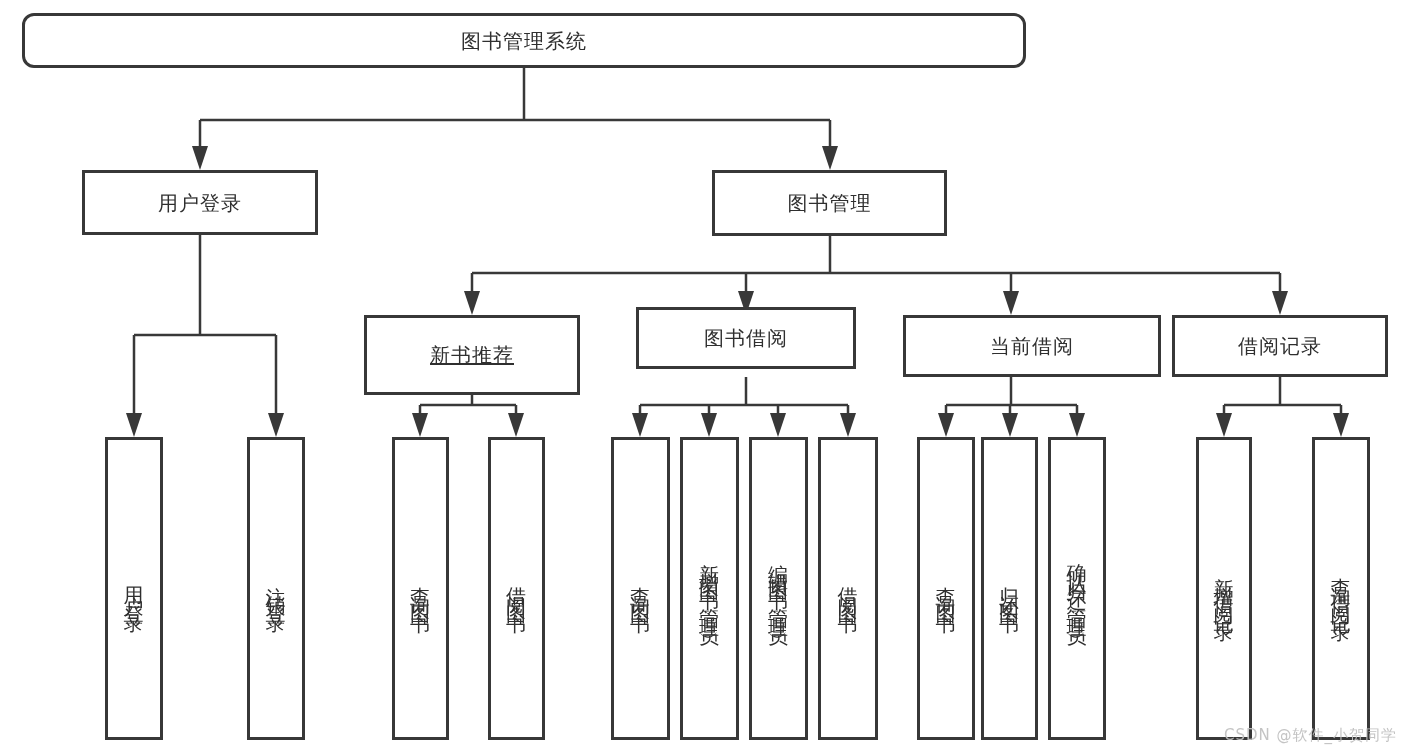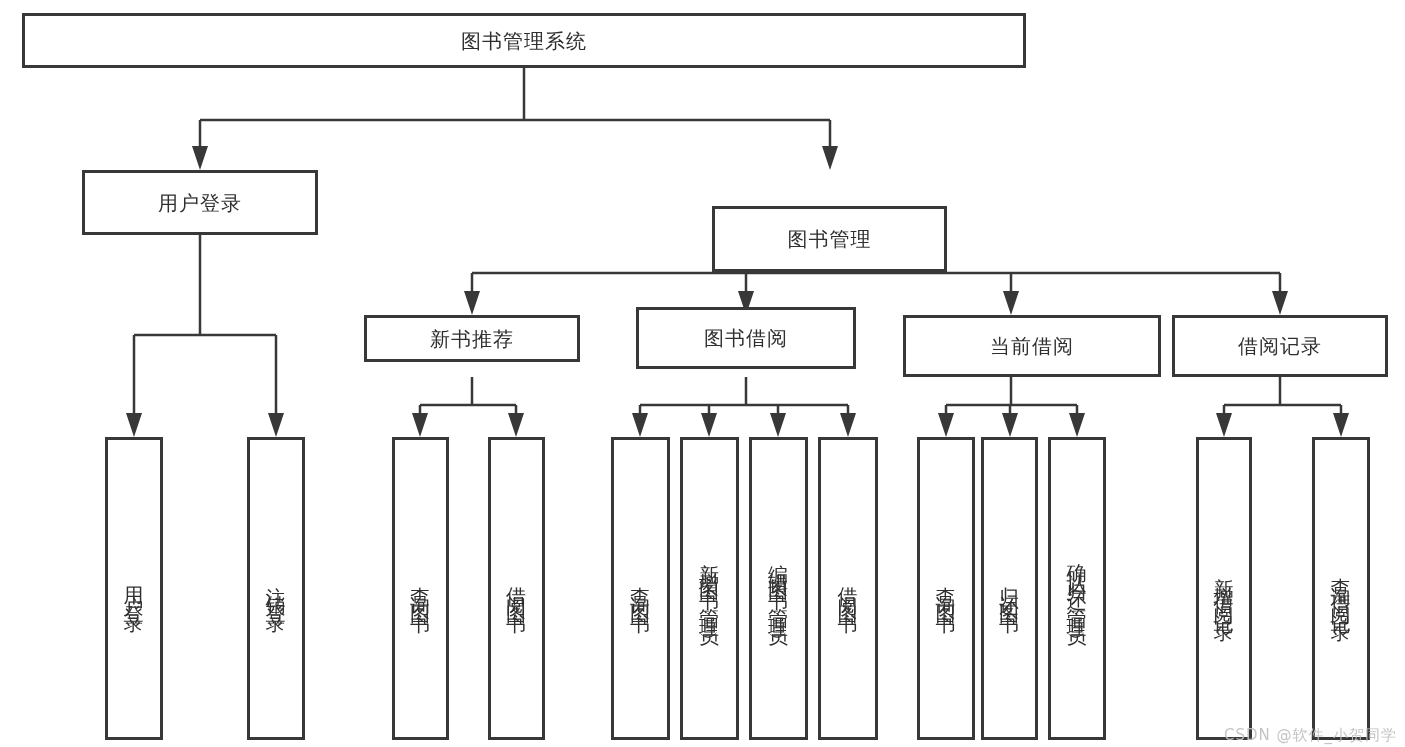--- a/index.html
+++ b/index.html
@@ -89,32 +89,32 @@
       <polygon points="770,413 786,413 778,437"></polygon>
       <polygon points="840,413 856,413 848,437"></polygon>
       <polygon points="938,413 954,413 946,437"></polygon>
       <polygon points="1002,413 1018,413 1010,437"></polygon>
       <polygon points="1069,413 1085,413 1077,437"></polygon>
       <polygon points="1216,413 1232,413 1224,437"></polygon>
       <polygon points="1333,413 1349,413 1341,437"></polygon>
     </g>
   </svg>
 
-  <div class="node" style="left:22px; top:13px; width:1004px; height:55px;">
+  <div class="node" style="left:22px; top:13px; width:1004px; height:55px;border-radius:12px;">
     <span>图书管理系统</span>
   </div>
 
   <div class="node" style="left:82px; top:170px; width:236px; height:65px;">
     <span>用户登录</span>
   </div>
-  <div class="node" style="left:712px; top:170px; width:235px; height:66px;margin-top:36px;">
+  <div class="node" style="left:712px; top:170px; width:235px; height:66px;">
     <span>图书管理</span>
   </div>
 
-  <div class="node" style="left:364px; top:315px; width:216px; height:47px;">
+  <div class="node" style="left:364px; top:315px; width:216px; height:80px;text-decoration:underline;">
     <span>新书推荐</span>
   </div>
   <div class="node" style="left:636px; top:307px; width:220px; height:62px;">
     <span>图书借阅</span>
   </div>
   <div class="node" style="left:903px; top:315px; width:258px; height:62px;">
     <span>当前借阅</span>
   </div>
   <div class="node" style="left:1172px; top:315px; width:216px; height:62px;">
     <span>借阅记录</span>

